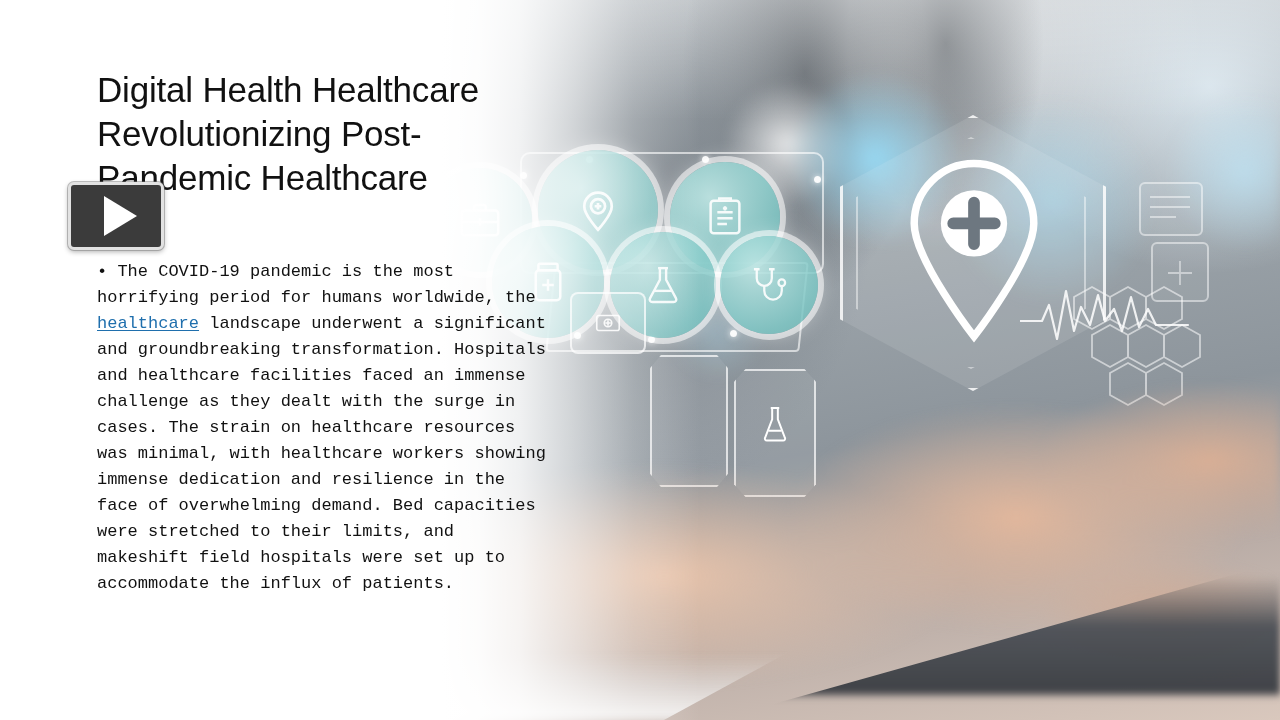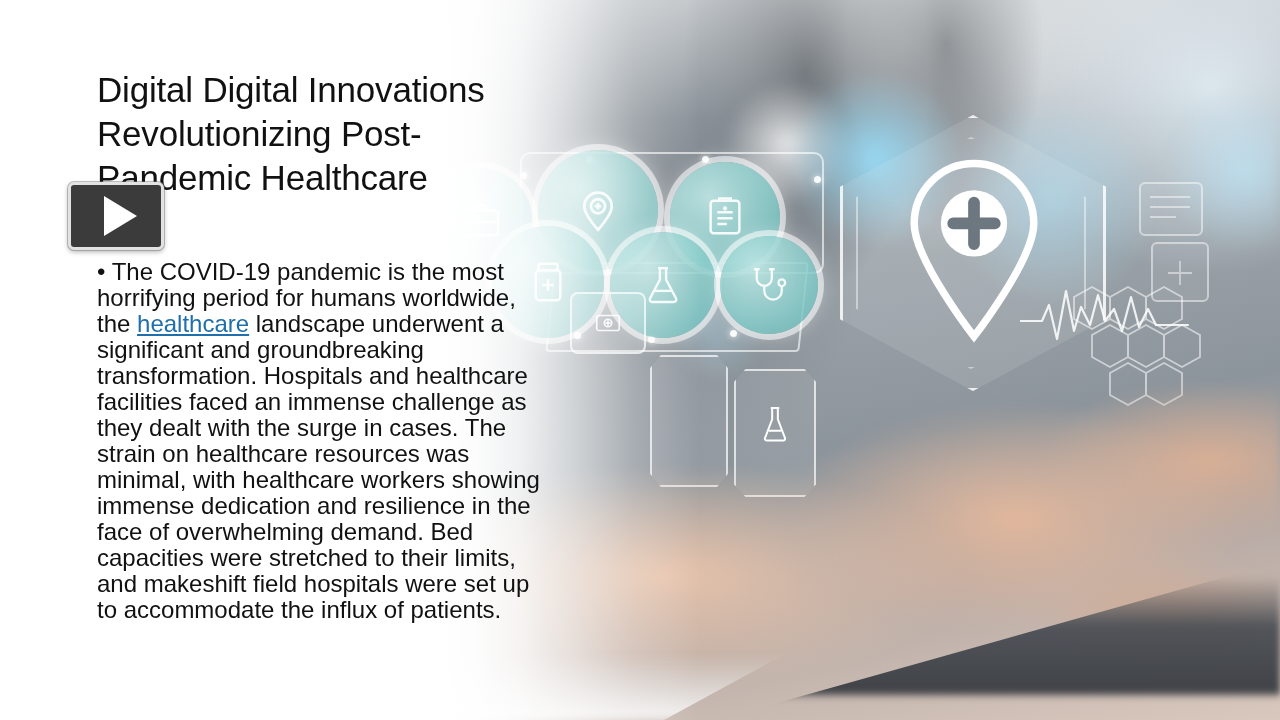--- a/index.html
+++ b/index.html
@@ -154,24 +154,25 @@
     line-height: 44px;
     color: #111111;
     letter-spacing: -0.2px;
     font-weight: 400;
   }
   .body-text {
     position: absolute;
     left: 97px;
     top: 259px;
     width: 452px;
-    font-size: 24px;
+    font-size: 17px;
     line-height: 26px;
     color: #111111;
     text-indent: 0;
+    font-family: Liberation Mono, monospace;
   }
   .bullet-dot { letter-spacing: 0; }
   .link {
     color: #1F6FAD;
     text-decoration: underline;
     text-underline-offset: 2px;
     cursor: pointer;
   }
 
   
@@ -332,21 +333,21 @@
     </div>
 
     <div class="photo-layer ph-arm"></div>
     <div class="photo-layer ph-laptop"></div>
     <div class="photo-layer ph-desk"></div>
 
     <div class="photo-fade-top"></div>
     <div class="photo-fade"></div>
   </div>
 
-  <div class="title">Digital Digital Innovations Revolutionizing Post-Pandemic Healthcare</div>
+  <div class="title">Digital Health Healthcare Revolutionizing Post-Pandemic Healthcare</div>
 
   <div class="body-text">
     <span class="bullet-dot">•</span>
     <span>The COVID-19 pandemic is the most horrifying period for humans worldwide, the </span><a class="link" href="#">healthcare</a><span> landscape underwent a significant and groundbreaking transformation. Hospitals and healthcare facilities faced an immense challenge as they dealt with the surge in cases. The strain on healthcare resources was minimal, with healthcare workers showing immense dedication and resilience in the face of overwhelming demand. Bed capacities were stretched to their limits, and makeshift field hospitals were set up to accommodate the influx of patients.</span>
   </div>
 
   <div class="play-button" title="Play">
     <div class="play-triangle"></div>
   </div>
 

